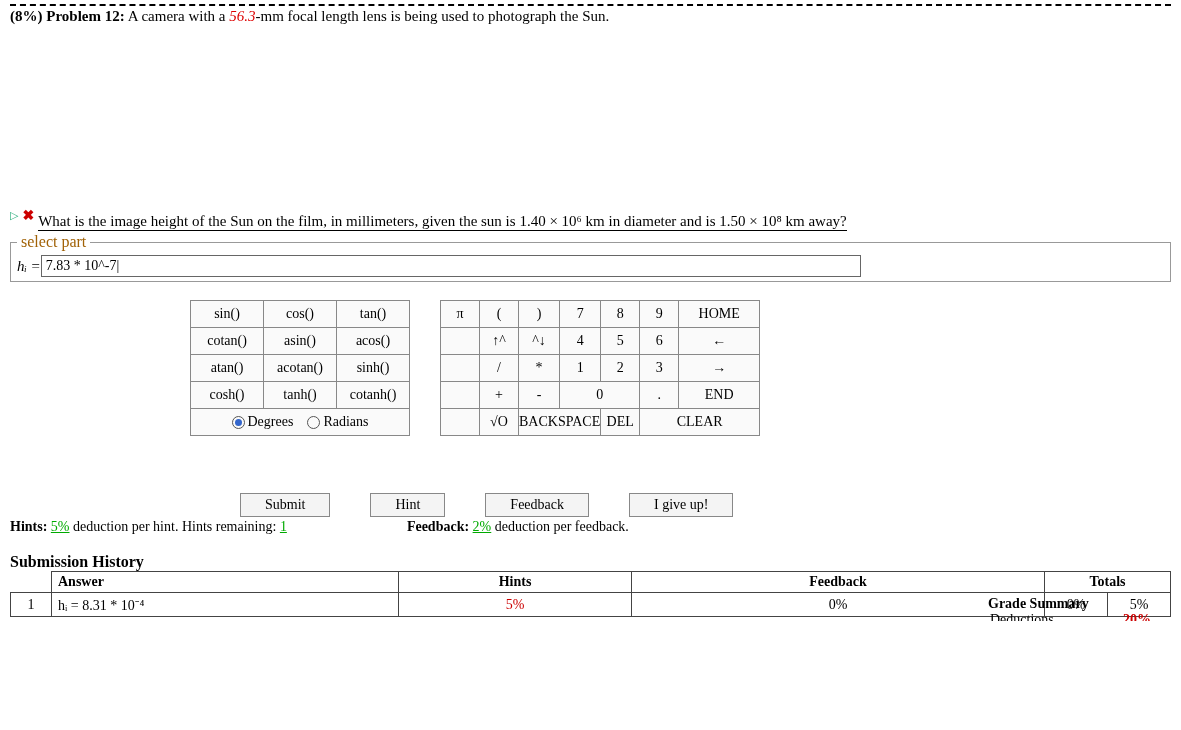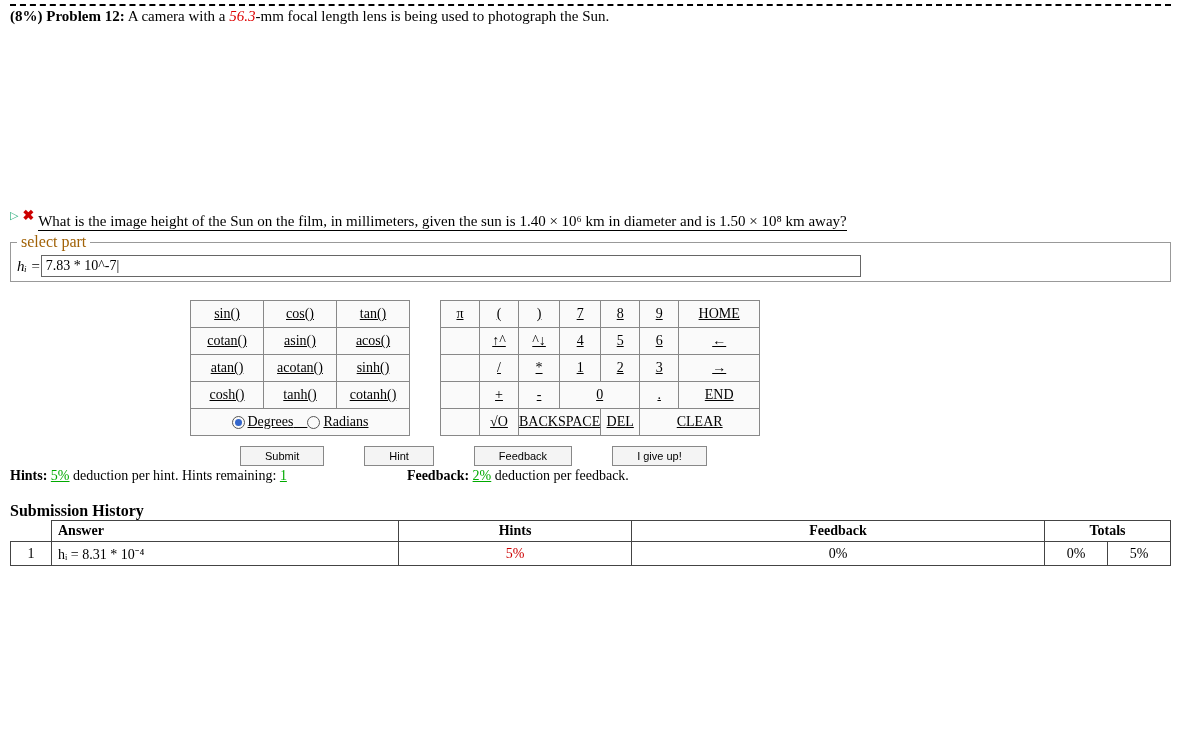--- a/index.html
+++ b/index.html
@@ -9,28 +9,28 @@
 .qline { border-bottom: 1px solid #000; display: inline; margin-top: 8px; }
 .qrow { display: flex; align-items: flex-start; gap: 4px; }
 .tri { color: #2a7; font-size: 11px; margin-top:4px; }
 .xmark { color: #c00; font-weight: bold; font-size: 14px; margin-top:2px; }
 fieldset.select { border: 1px solid #999; margin: 2px 0 4px 0; padding: 4px 6px; display:flex; align-items:center; gap:6px; }
 fieldset.select legend { font-size: 16px; color: #a16207; padding: 0 4px; }
 .answer-input { display:flex; align-items:center; }
 .answer-input input { border:1px solid #666; padding:2px 4px; font-family: inherit; font-size: 14px; width: 810px; }
 .answer-input .lhs { font-style: italic; }
 .calc-area { display:flex; gap:30px; margin: 18px 0 6px 180px; }
-table.keys { border-collapse: collapse; text-decoration: underline; }
+table.keys { border-collapse: collapse; }
 table.keys td { border:1px solid #888; text-align:center; padding:3px 0; font-size:14px; background:#fafafa; height:20px; }
 table.trig td { width:72px; }
 table.nums td { width:38px; }
 table.nums td.wide { width:80px; }
 .radio-row td { border:none; background:none; font-size:13px; }
 .btnrow { display:flex; gap:40px; margin: 10px 0 2px 230px; }
-.btn { border:1px solid #888; background:#f4f4f4; padding:3px 24px; font-size:11px; font-family:Liberation Sans, sans-serif; }
+.btn { border:1px solid #888; background:#f4f4f4; padding:3px 24px; font-size:14px; font-family:Liberation Serif, serif;margin-top:47px; }
 .hints-line, .fb-line { font-size:14px; }
 .hints-line .g, .fb-line .g { color: #0a0; text-decoration: underline; }
 .rightcol { position:absolute; right:18px; top:296px; width:165px; font-size:14px; }
 .rightcol .hd { font-weight:bold; }
 .rightcol table { width:100%; border-collapse:collapse; font-size:14px; }
 .rightcol td { padding:0 2px; }
 .rightcol .bordered td { border:1px solid #888; text-align:center; }
 .subhist { margin-top: 18px; }
 .subhist h3 { margin:0; font-size:16px; }
 .subhist table { width:100%; border-collapse:collapse; font-size:14px; }

